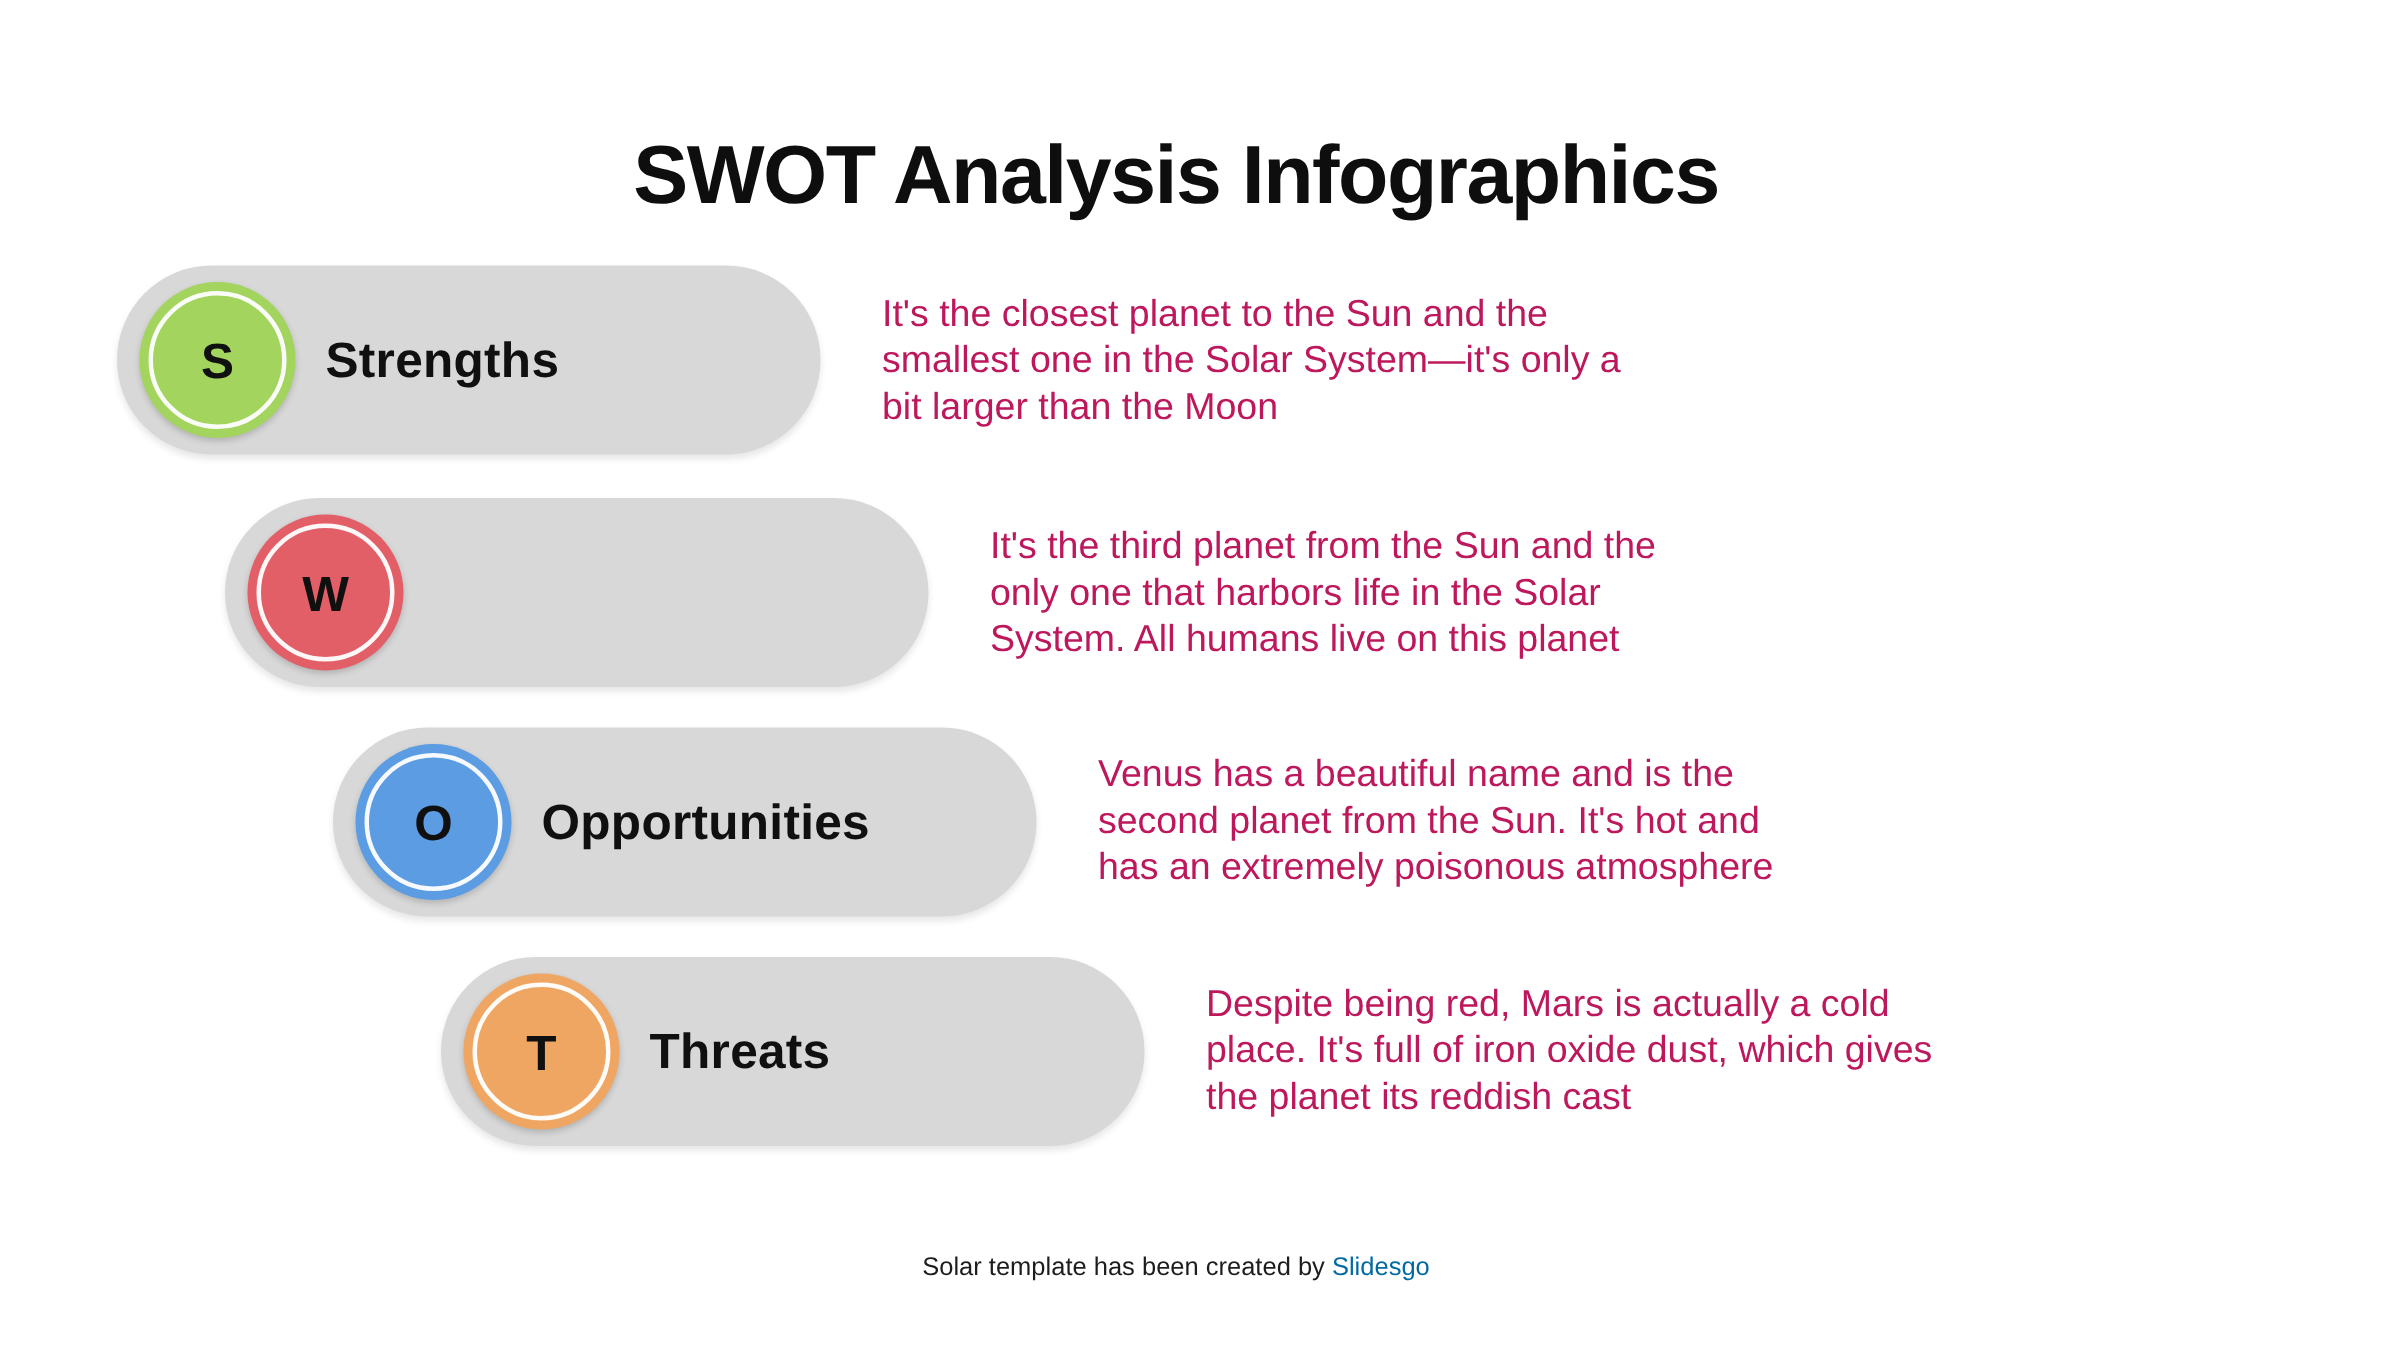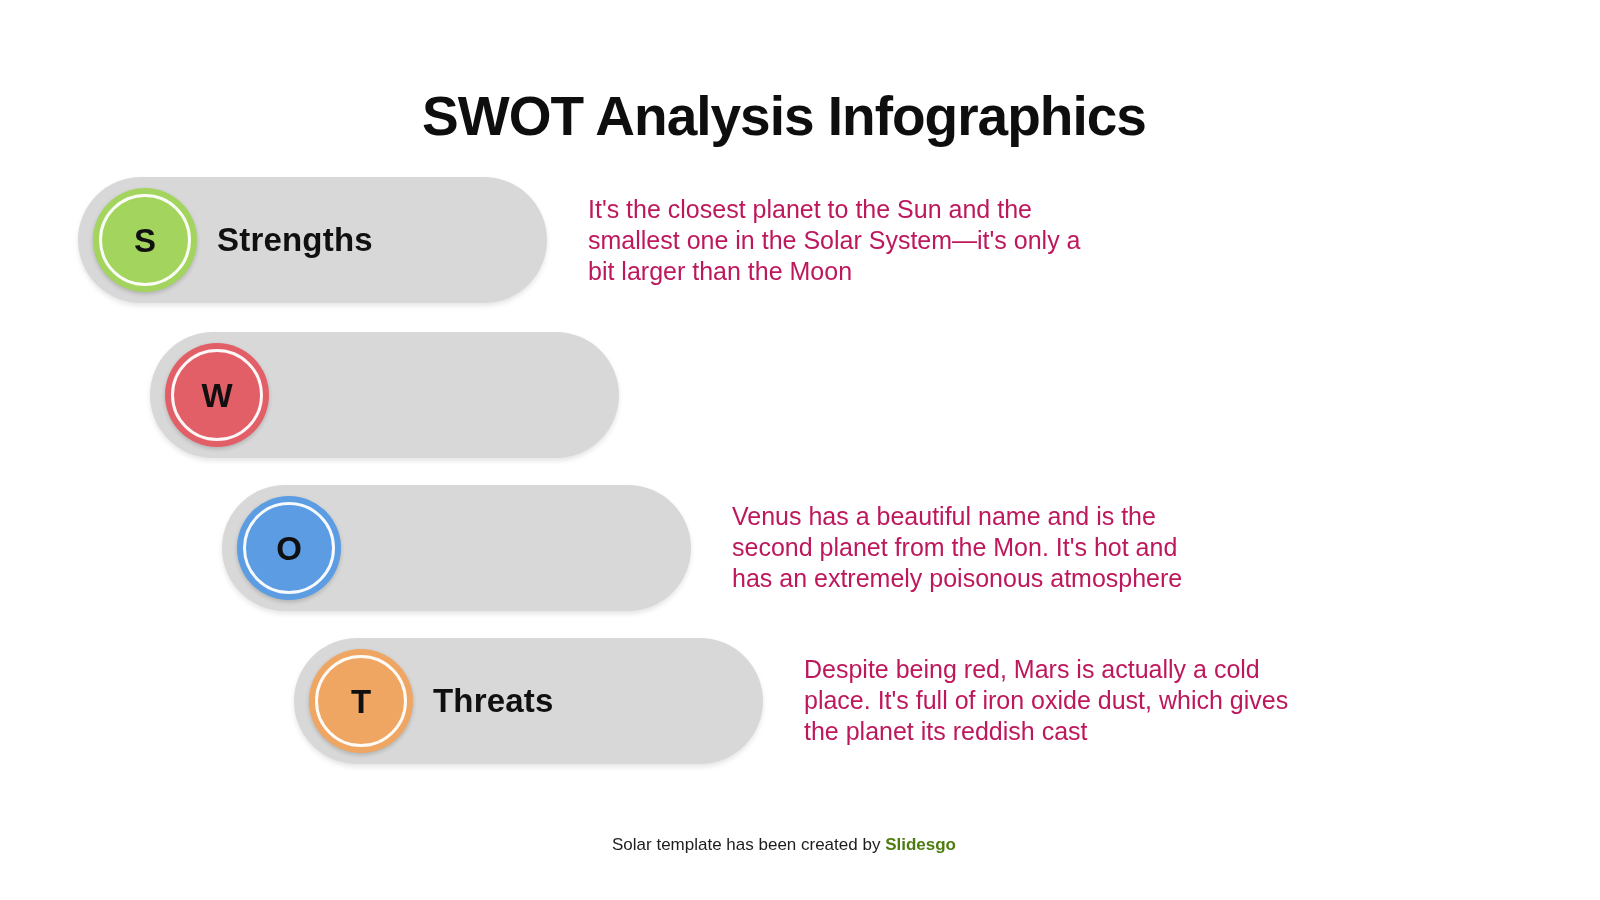--- a/index.html
+++ b/index.html
@@ -49,21 +49,21 @@
   .p3{left:294px;top:638px}
   .d0{left:588px;top:194px}
   .d1{left:660px;top:349px}
   .d2{left:732px;top:501px}
   .d3{left:804px;top:654px}
 
   .footer{
     position:absolute;top:835px;left:-16px;width:1600px;
     text-align:center;font-size:17px;color:#1d1d1d;
   }
-  .footer b{font-weight:bold;color:#4d7c0f;}
+  .footer b{font-weight:normal;color:#0369a1;}
 </style>
 </head>
 <body>
 
 <div class="slide">
 
   <h1 class="title">SWOT Analysis Infographics</h1>
 
   <div class="pill p0">
     <div class="badge" style="background: rgb(163, 212, 94);">
@@ -75,29 +75,33 @@
   <div class="desc d0">It's the closest planet to the Sun and the
 smallest one in the Solar System—it's only a
 bit larger than the Moon</div>
 
   <div class="pill p1">
     <div class="badge" style="background: rgb(226, 95, 104);">
       <div class="ring"></div>
       <span class="letter">W</span>
     </div>
   </div>
+  <div class="desc d1">It's the third planet from the Sun and the
+only one that harbors life in the Solar
+System. All humans live on this planet</div>
 
   <div class="pill p2">
     <div class="badge" style="background: rgb(91, 156, 226);">
       <div class="ring"></div>
       <span class="letter">O</span>
     </div>
+    <span class="label">Opportunities</span>
   </div>
   <div class="desc d2">Venus has a beautiful name and is the
-second planet from the Mon. It's hot and
+second planet from the Sun. It's hot and
 has an extremely poisonous atmosphere</div>
 
   <div class="pill p3">
     <div class="badge" style="background: rgb(239, 166, 98);">
       <div class="ring"></div>
       <span class="letter">T</span>
     </div>
     <span class="label">Threats</span>
   </div>
   <div class="desc d3">Despite being red, Mars is actually a cold

